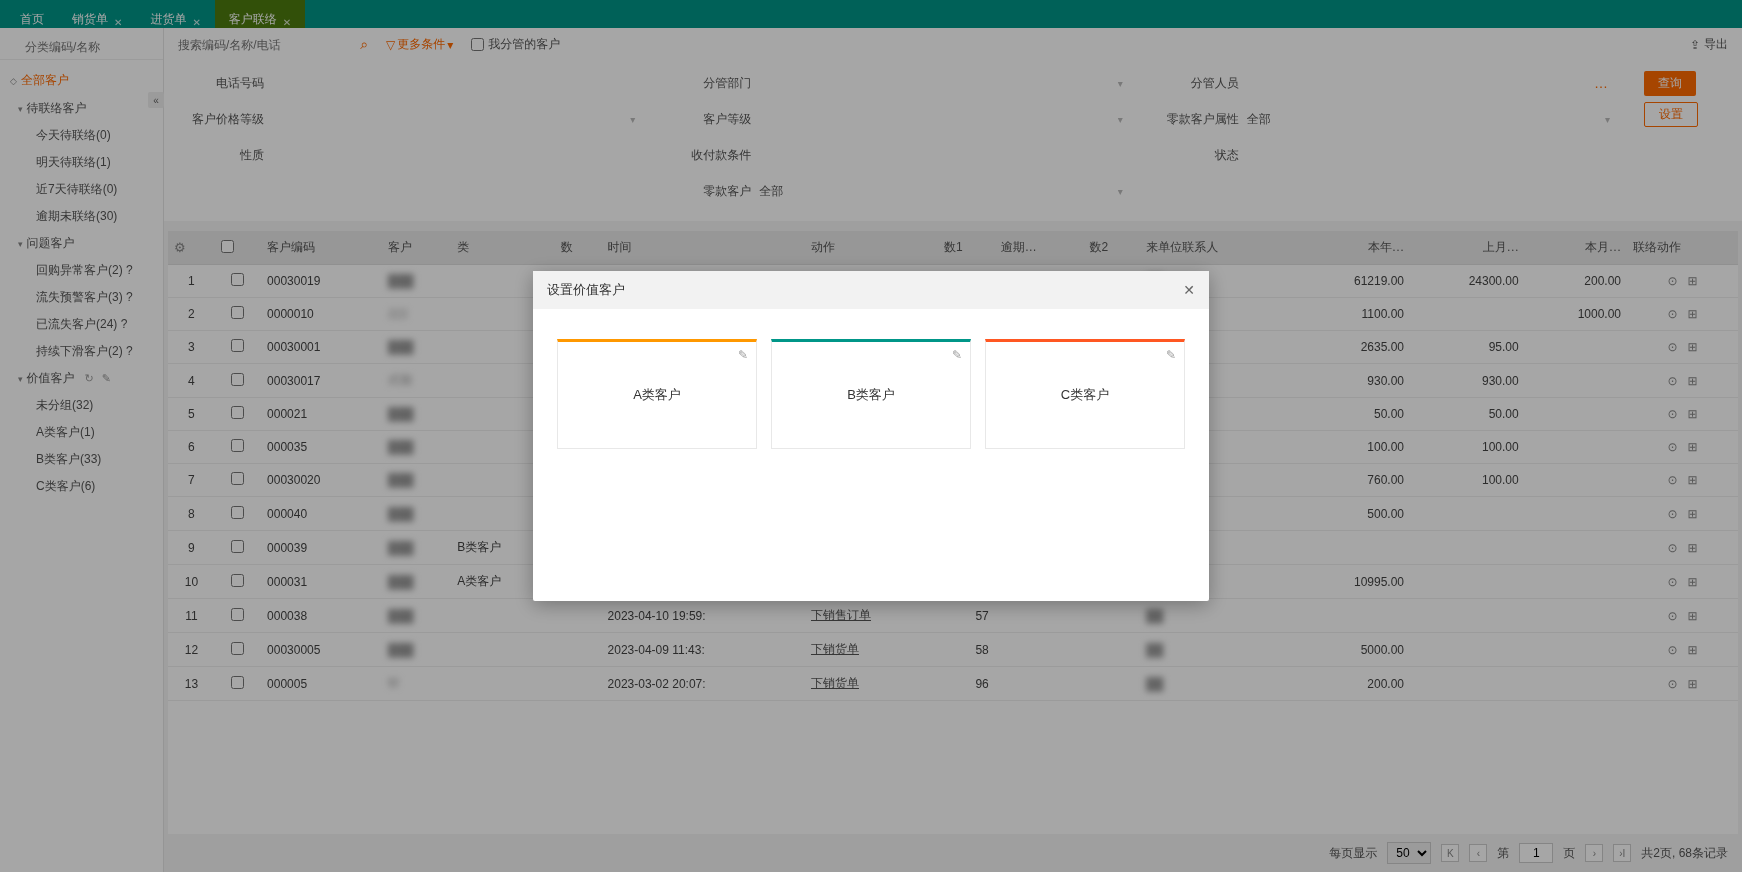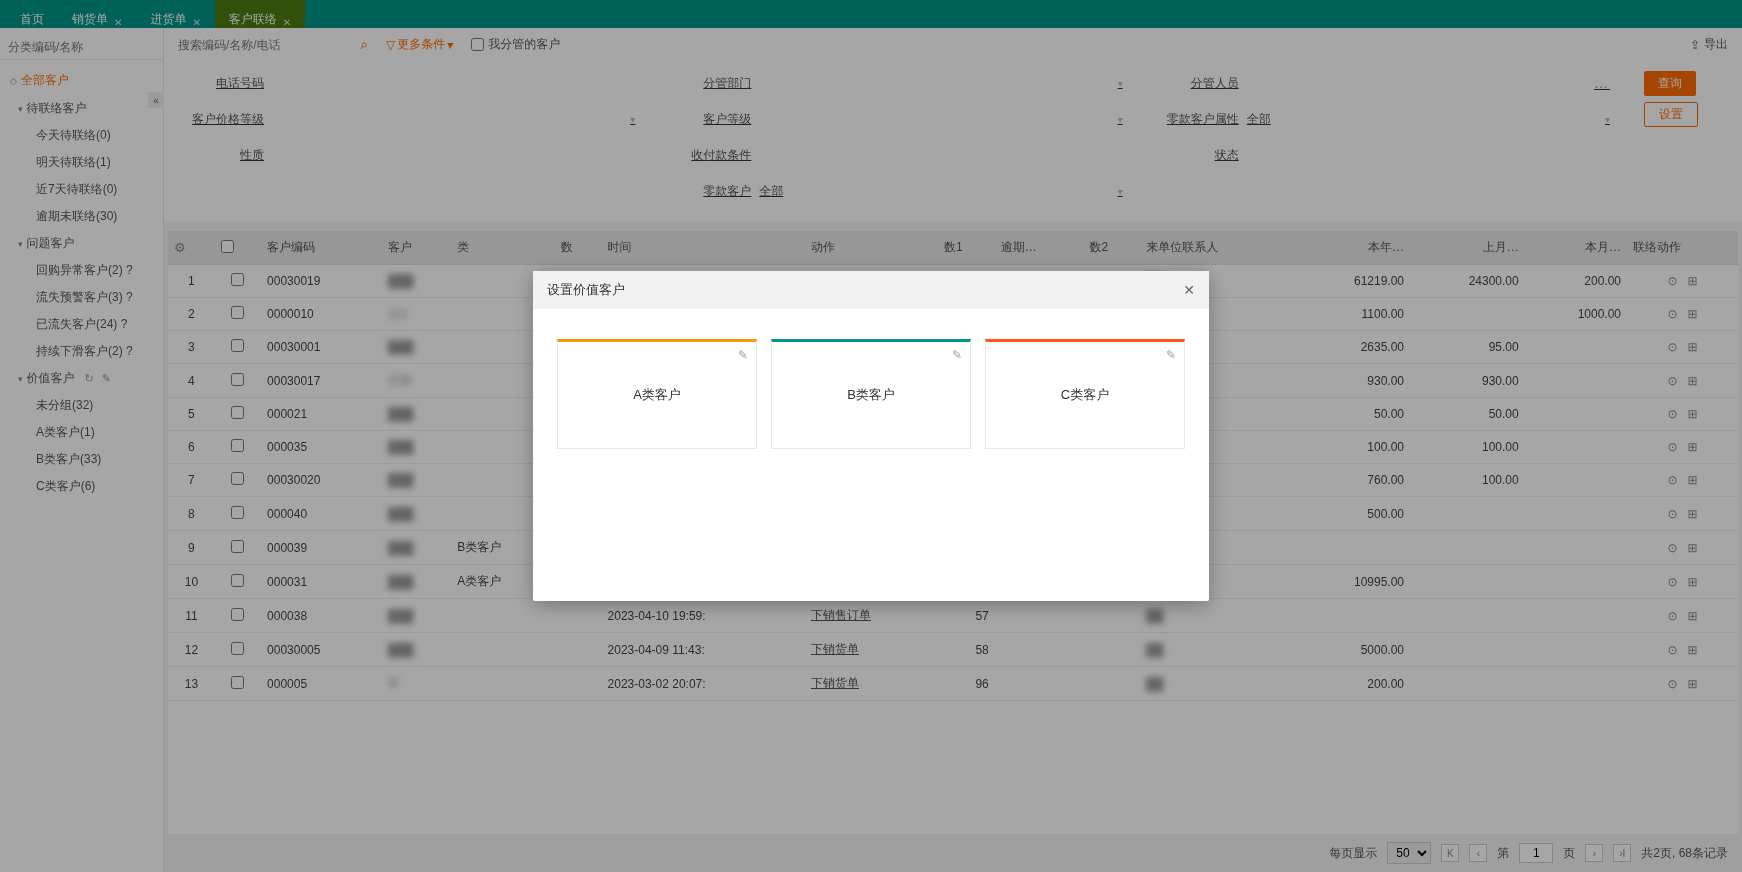--- a/index.html
+++ b/index.html
@@ -4,42 +4,42 @@
 <style>
 * { margin: 0; padding: 0; box-sizing: border-box; font-family: "Microsoft YaHei", Arial, sans-serif; }
 body { background: #f5f5f5; font-size: 12px; color: #333; position: relative; }
 .overlay { position: fixed; inset: 0; background: rgba(0,0,0,0.35); z-index: 100; }
 .tabbar { background: #009688; height: 28px; display: flex; align-items: stretch; padding-left: 6px; }
 .tab { padding: 0 14px; color: #fff; font-size: 12px; display: flex; align-items: flex-end; gap: 6px; cursor: pointer; }
 .tab.active { background: #4d7c0f; }
 .tab .x { font-size: 10px; opacity: 0.8; }
 .layout { display: flex; height: calc(100vh - 28px); }
 .sidebar { width: 164px; background: #fff; border-right: 1px solid #e5e5e5; padding-top: 6px; overflow: hidden; }
-.side-search { display: flex; align-items: center; padding: 4px 8px; border-bottom: 1px solid #eee; }
+.side-search { display: flex; align-items: center; padding: 4px 25px; border-bottom: 1px solid #eee; }
 .side-search input { border: none; outline: none; flex: 1; font-size: 12px; color: #999; }
 .side-search .sicon { color: #ff6a00; font-size: 14px; }
 .collapse-chev { position: absolute; left: 148px; top: 92px; width: 16px; height: 16px; background: #eee; border-radius: 2px; display: flex; align-items: center; justify-content: center; font-size: 10px; color: #666; cursor: pointer; }
 .tree { padding: 6px 4px; }
 .tree-root { color: #ff6a00; font-size: 12px; padding: 6px 6px; display: flex; align-items: center; gap: 4px; }
 .tree-group { color: #555; font-size: 12px; padding: 5px 6px 5px 14px; display: flex; align-items: center; gap: 4px; }
 .tree-leaf { color: #555; font-size: 12px; padding: 5px 6px 5px 32px; }
 .tree-group .caret, .tree-root .caret { font-size: 9px; color: #888; }
 .tree-group .refresh { color: #999; font-size: 11px; margin-left: 6px; }
 .tree-group .edit { color: #999; font-size: 11px; margin-left: 4px; }
 .main { flex: 1; display: flex; flex-direction: column; overflow: hidden; }
 .toolbar { display: flex; align-items: center; padding: 8px 14px; gap: 18px; background: #fff; }
 .tsearch { display: flex; align-items: center; width: 190px; }
 .tsearch input { border: none; outline: none; flex: 1; font-size: 12px; color: #999; }
 .tsearch .sicon { color: #ff6a00; font-size: 14px; }
 .more-cond { color: #ff6a00; font-size: 12px; display: flex; align-items: center; gap: 2px; cursor: pointer; }
 .mycust { display: flex; align-items: center; gap: 4px; font-size: 12px; color: #555; }
 .mycust input { width: 13px; height: 13px; }
 .export { margin-left: auto; color: #555; font-size: 12px; display: flex; align-items: center; gap: 4px; cursor: pointer; }
 .filters { background: #fff; padding: 10px 18px 18px; display: grid; grid-template-columns: repeat(3, 1fr) 80px; gap: 12px 30px; }
-.frow { display: flex; align-items: center; gap: 8px; text-decoration: underline; }
+.frow { display: flex; align-items: center; gap: 8px; }
 .flabel { width: 82px; text-align: right; color: #555; font-size: 12px; }
 .finput { flex: 1; height: 24px; display: flex; align-items: center; justify-content: flex-end; color: #bbb; font-size: 10px; padding-right: 4px; }
 .fval { color: #555; font-size: 12px; margin-right: auto; }
 .fbtns { display: flex; flex-direction: column; gap: 6px; align-items: flex-start; grid-row: 1 / 3; grid-column: 4; }
 .btn-primary { background: #ff6a00; color: #fff; border: none; padding: 4px 14px; border-radius: 2px; font-size: 12px; cursor: pointer; }
 .btn-outline { background: #fff; color: #ff6a00; border: 1px solid #ff6a00; padding: 3px 14px; border-radius: 2px; font-size: 12px; cursor: pointer; }
 .fmore { color: #ff6a00; font-size: 14px; letter-spacing: 2px; cursor: pointer; }
 .grid-wrap { flex: 1; background: #fff; margin: 10px 4px 0 4px; overflow: hidden; display: flex; flex-direction: column; position: relative; }
 table { border-collapse: collapse; width: 100%; }
 thead th { background: #e8e8e8; font-weight: normal; color: #555; font-size: 12px; padding: 8px 6px; border-bottom: 1px solid #ddd; text-align: left; white-space: nowrap; }

